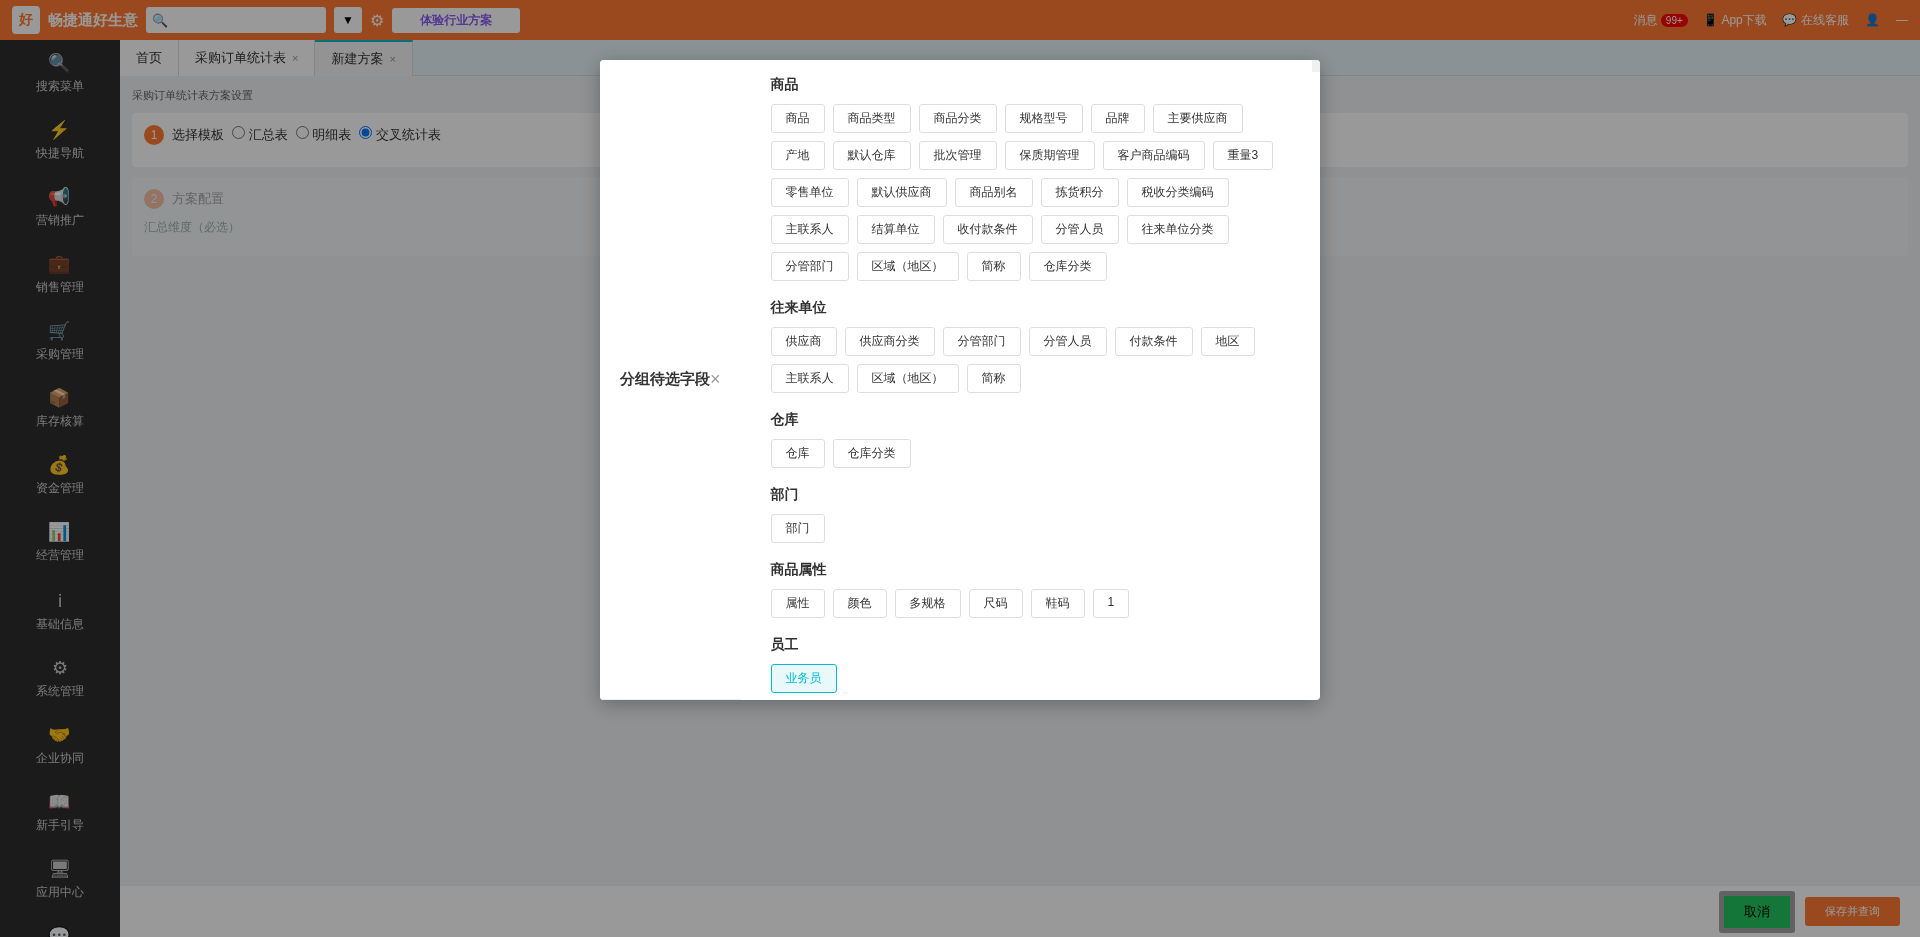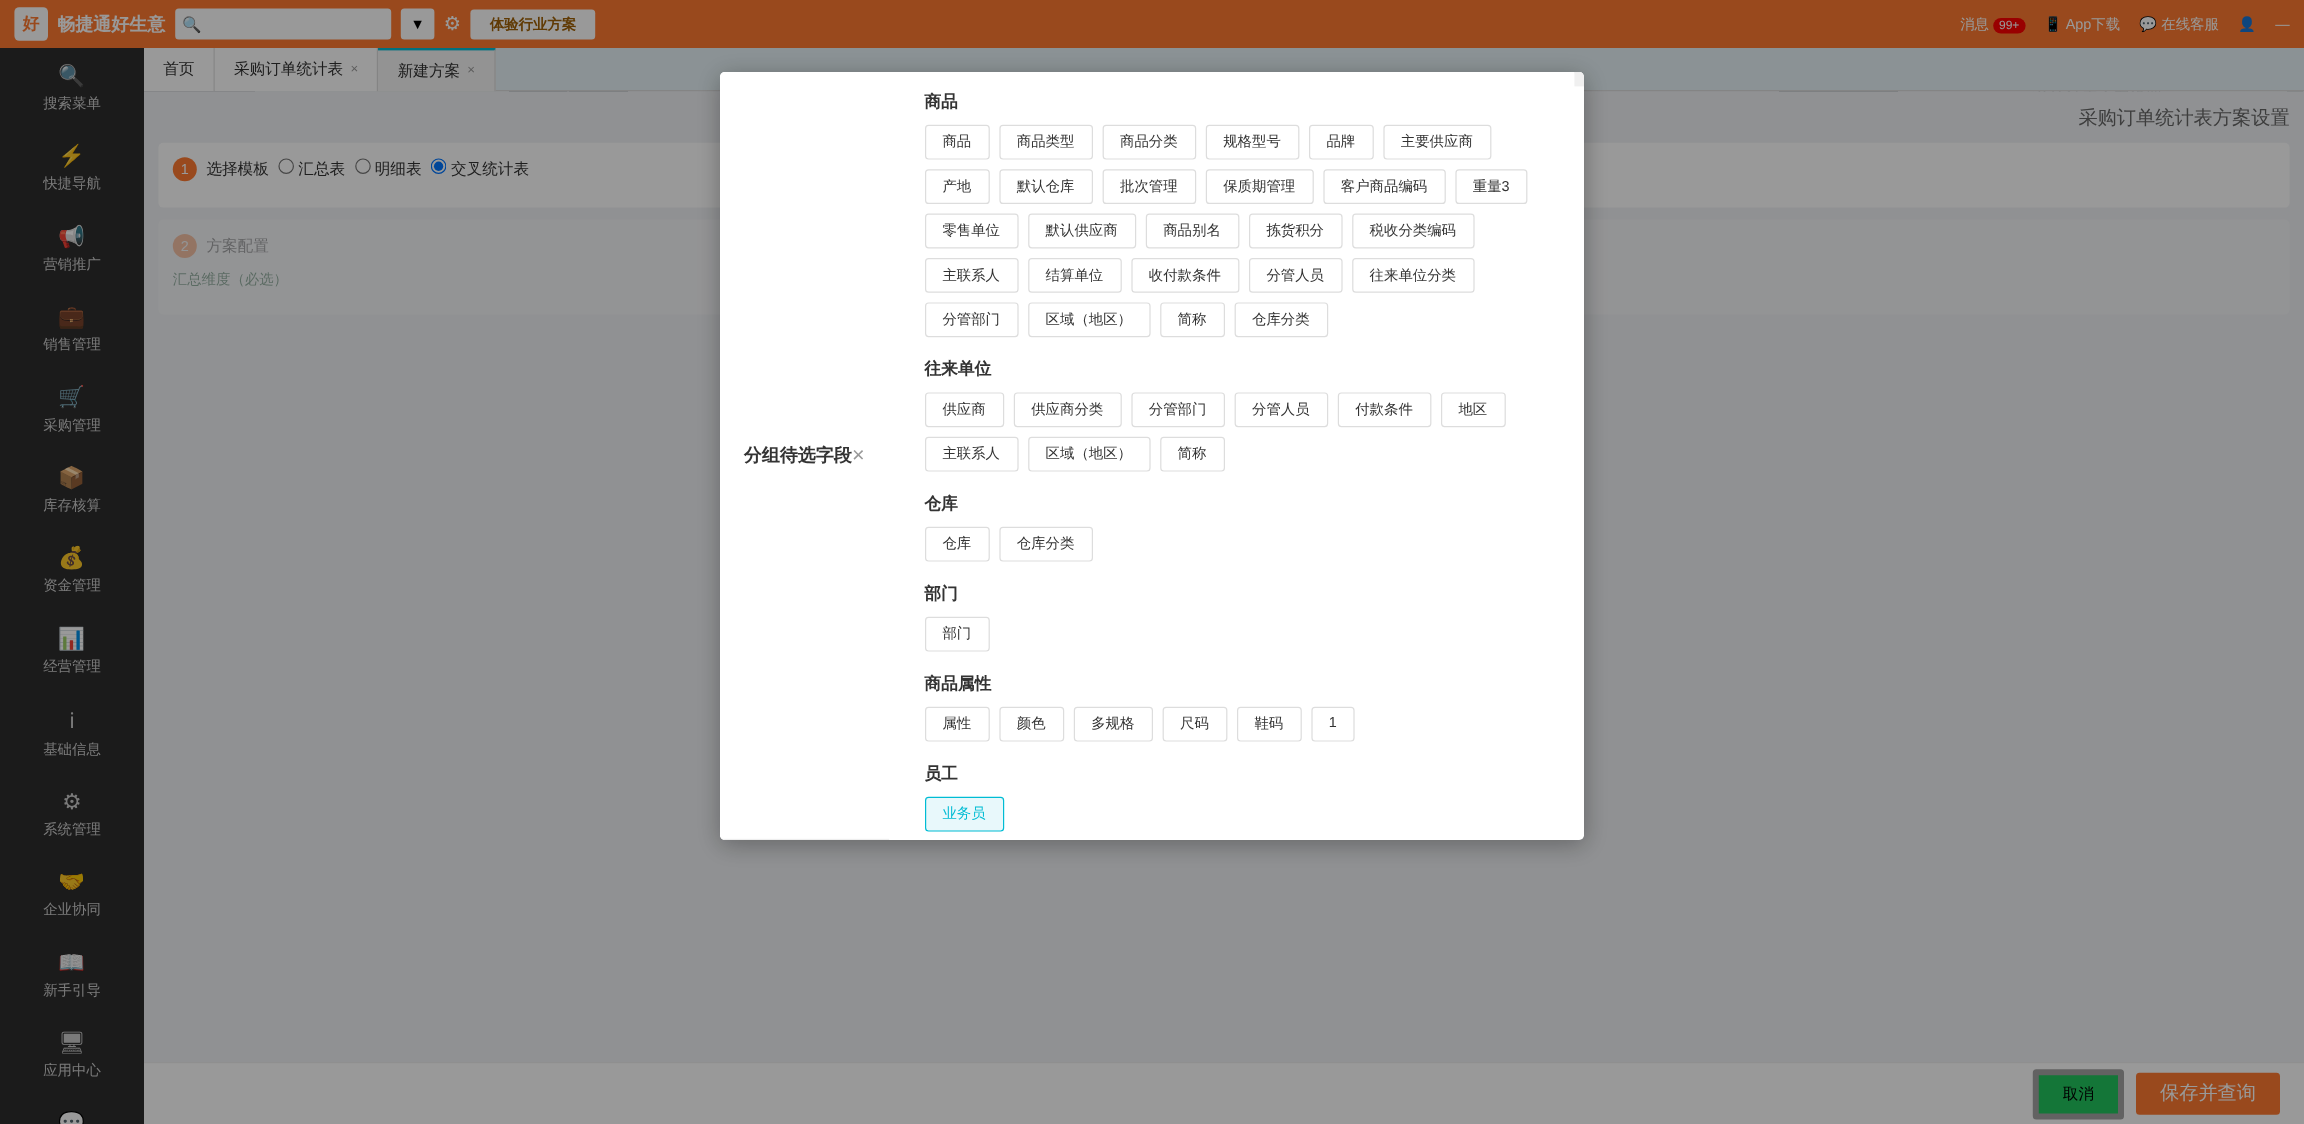--- a/index.html
+++ b/index.html
@@ -16,21 +16,21 @@
       position: fixed; top: 0; left: 0; right: 0; z-index: 100;
     }
     .top-bar-left { display: flex; align-items: center; gap: 8px; }
     .logo { color: white; font-size: 15px; font-weight: bold; display: flex; align-items: center; gap: 4px; }
     .logo-icon { width: 28px; height: 28px; background: white; border-radius: 4px; display: flex; align-items: center; justify-content: center; }
     .logo-icon span { color: #ff7b31; font-size: 14px; font-weight: bold; }
     .search-bar { display: flex; align-items: center; background: white; border-radius: 3px; padding: 2px 6px; gap: 4px; width: 180px; height: 26px; }
     .search-bar input { border: none; outline: none; font-size: 12px; width: 100%; }
     .dropdown-btn { background: white; border: none; border-radius: 3px; padding: 2px 8px; font-size: 12px; cursor: pointer; height: 26px; display: flex; align-items: center; gap: 4px; }
     .settings-btn { background: none; border: none; color: white; cursor: pointer; font-size: 16px; }
-    .trial-btn { background: white; color: #a16207; border: none; border-radius: 3px; padding: 4px 16px; font-size: 12px; cursor: pointer; font-weight: bold; }
+    .trial-btn { background: white; color: #8b5cf6; border: none; border-radius: 3px; padding: 4px 28px; font-size: 12px; cursor: pointer; font-weight: bold; }
     .top-bar-right { display: flex; align-items: center; gap: 16px; color: white; font-size: 12px; }
     .badge { background: red; color: white; border-radius: 8px; padding: 1px 5px; font-size: 10px; }
 
     
     .sidebar {
       position: fixed; top: 40px; left: 0; bottom: 0; width: 120px;
       background: #2d2d2d; color: #ccc; z-index: 90;
       display: flex; flex-direction: column;
     }
     .sidebar-item { display: flex; flex-direction: column; align-items: center; padding: 12px 6px; cursor: pointer; font-size: 12px; gap: 4px; }
@@ -46,21 +46,21 @@
     .tab { padding: 0 16px; height: 36px; display: flex; align-items: center; gap: 6px; cursor: pointer; font-size: 13px; background: white; border-right: 1px solid #ddd; }
     .tab.active { background: #f5f5f5; border-top: 2px solid #00bcd4; }
     .tab-close { font-size: 11px; color: #999; cursor: pointer; }
 
     
     .main-content {
       position: fixed; top: 76px; left: 120px; right: 0; bottom: 0;
       background: #f0f2f5; overflow: auto; padding: 12px;
     }
 
-    .page-title { font-size: 16px; color: #666; margin-bottom: 10px; text-align: right; }
+    .page-title { font-size: 11px; color: #666; margin-bottom: 10px; }
 
     
     .overlay {
       position: fixed; top: 0; left: 0; right: 0; bottom: 0;
       background: rgba(0,0,0,0.4); z-index: 200;
       display: flex; align-items: flex-start; justify-content: center;
       padding-top: 60px;
     }
 
     .dialog {
@@ -110,21 +110,21 @@
     .step-label { display: flex; align-items: center; gap: 8px; font-size: 13px; margin-bottom: 10px; }
     .step-num { background: #ff7b31; color: white; border-radius: 50%; width: 20px; height: 20px; display: flex; align-items: center; justify-content: center; font-size: 12px; }
 
     
     .page-footer {
       position: fixed; bottom: 0; left: 120px; right: 0; height: 52px;
       background: white; border-top: 1px solid #eee; display: flex;
       align-items: center; justify-content: flex-end; padding: 0 20px; gap: 10px; z-index: 50;
     }
     .btn-cancel { background: #22c55e; border: 5px solid #a3a3a3; border-radius: 3px; padding: 7px 20px; cursor: pointer; font-size: 13px; text-align: right; }
-    .btn-save { background: #ff7b31; color: white; border: none; border-radius: 3px; padding: 7px 20px; cursor: pointer; font-size: 16px; text-align: center; }
+    .btn-save { background: #ff7b31; color: white; border: none; border-radius: 3px; padding: 7px 20px; cursor: pointer; font-size: 11px; text-align: center; }
   </style>
 </head>
 <body>
 
 <div class="top-bar">
   <div class="top-bar-left">
     <div class="logo-icon">
       <span>好</span>
     </div>
     <div class="logo">

